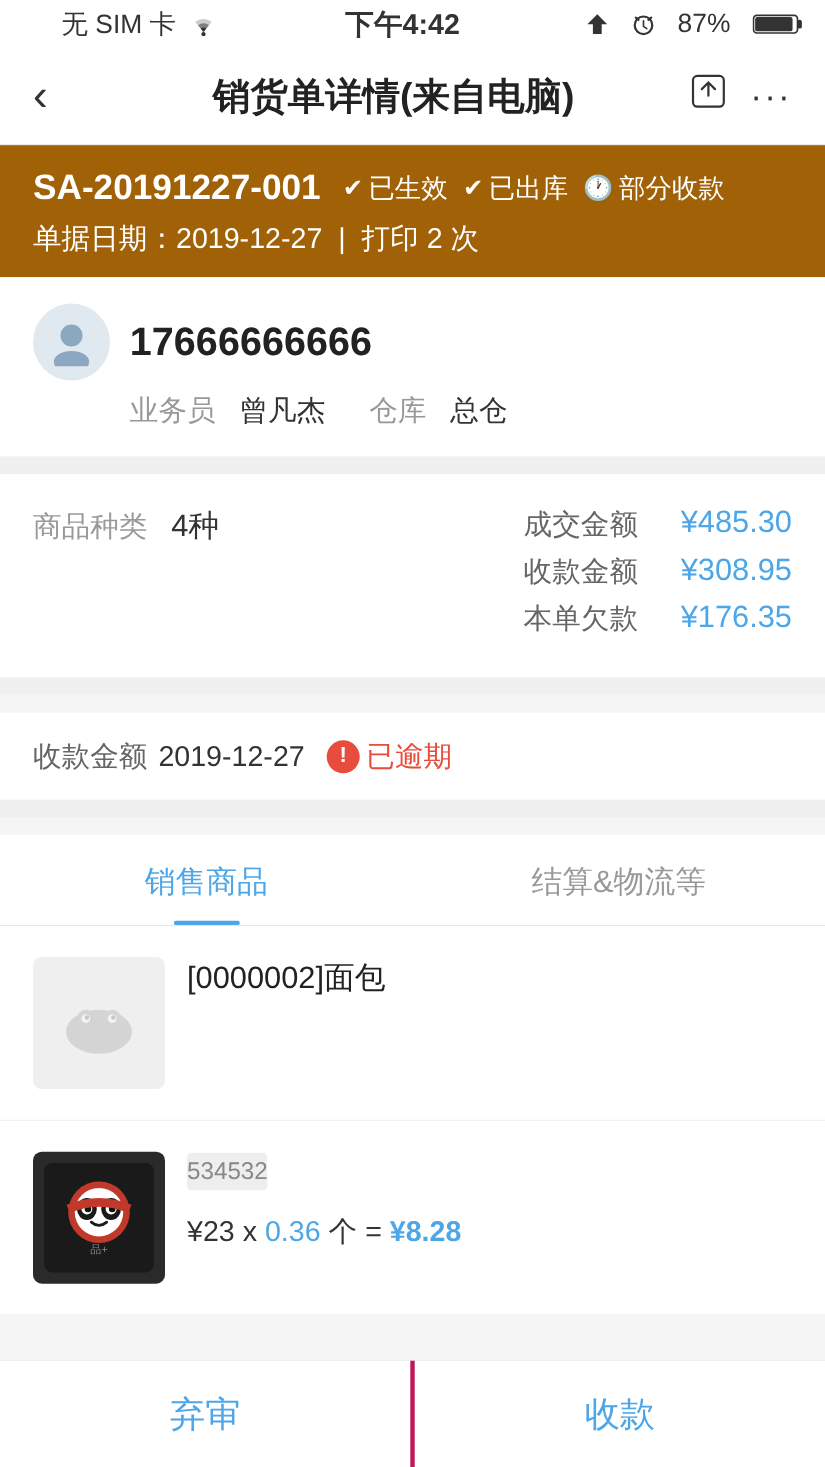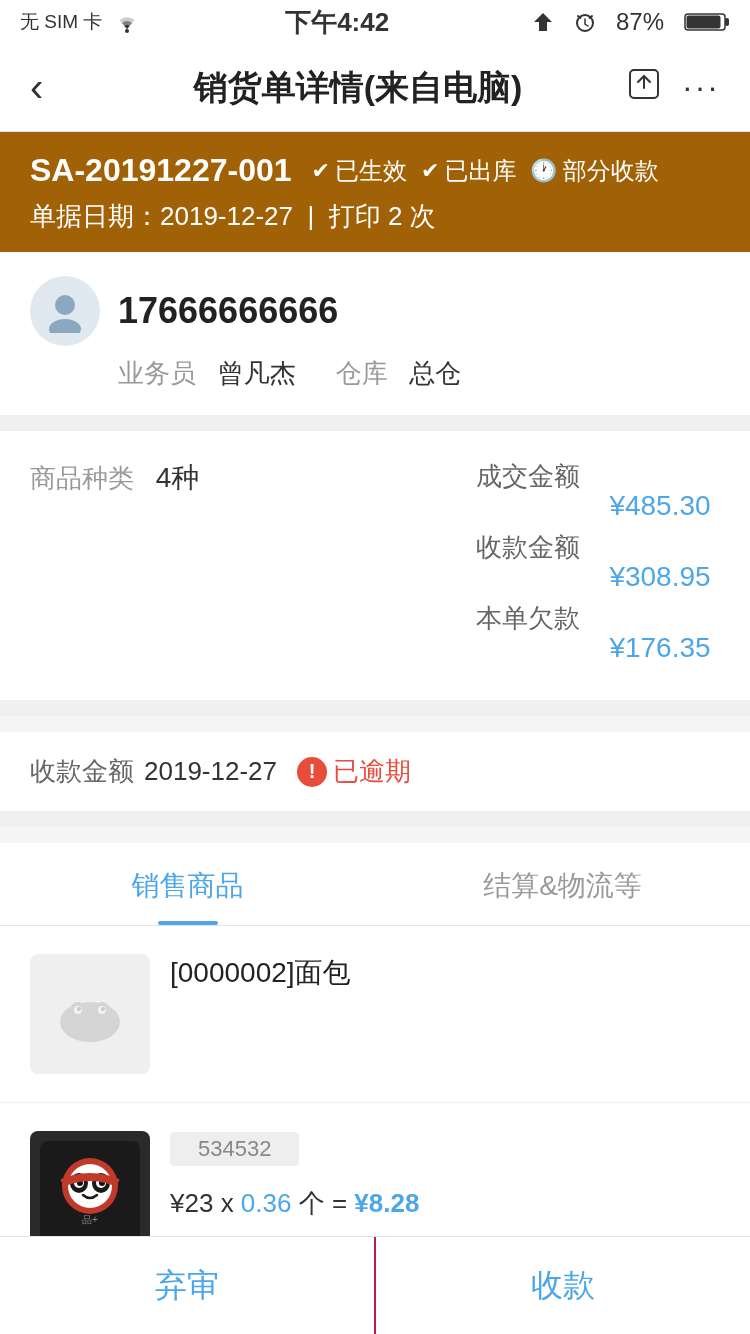--- a/index.html
+++ b/index.html
@@ -159,21 +159,21 @@
     }
     .summary-item span { color: #333; font-size: 28px; font-weight: 500; }
     .summary-right { text-align: right; }
     .amount-row {
       display: flex;
       justify-content: flex-end;
       gap: 20px;
       margin-bottom: 8px;
     }
     .amount-label { font-size: 26px; color: #666; }
-    .amount-value { font-size: 28px; color: #4da6e8; font-weight: 500; min-width: 120px; text-align: center; margin-top: 31px; }
+    .amount-value { font-size: 28px; color: #4da6e8; font-weight: 500; min-width: 120px; text-align: right; }
     .amount-value.debt { color: #4da6e8; }
 
     
     .due-section {
       background: #fff;
       padding: 22px 30px;
       margin-top: 16px;
       display: flex;
       align-items: center;
       gap: 10px;
@@ -260,21 +260,21 @@
       font-size: 28px;
       color: #222;
       margin-bottom: 8px;
       font-weight: 500;
     }
     .product-sku {
       display: inline-block;
       background: #eee;
       color: #888;
       font-size: 22px;
-      padding: 4px 28px;
+      padding: 4px 0;
       border-radius: 4px;
       margin-bottom: 10px;
     }
     .product-price-row {
       font-size: 26px;
       color: #333;
       margin-top: 10px;
     }
     .price-qty { color: #4da6e8; }
     .price-total { color: #4da6e8; font-weight: 600; }
@@ -293,41 +293,41 @@
     .bottom-btn {
       flex: 1;
       display: flex;
       align-items: center;
       justify-content: center;
       font-size: 32px;
       cursor: pointer;
       border: none;
       background: transparent;
     }
-    .bottom-btn.cancel { color: #4da6e8; border-right: 2px solid #be185d; }
+    .bottom-btn.cancel { color: #4da6e8; border-right: 4px solid #be185d; }
     .bottom-btn.confirm { color: #4da6e8; }
 
     
     .owl-img {
       width: 120px;
       height: 120px;
       border-radius: 8px;
       overflow: hidden;
       background: #2a2a2a;
       display: flex;
       align-items: center;
       justify-content: center;
     }
   </style>
 </head>
 <body>
 
 <div class="status-bar">
   <div class="status-left">
-    <span style="font-size:19px;">无 SIM 卡</span>
+    <span style="font-size:24px;margin-left:36px;">无 SIM 卡</span>
     <svg width="30" height="22" viewBox="0 0 30 22">
       <path d="M15 18l2.5-3a4 4 0 00-5 0L15 18z" fill="#333"></path>
       <path d="M15 18l5-6a8 8 0 00-10 0L15 18z" fill="#333" opacity="0.5"></path>
       <path d="M15 18l7.5-9a12 12 0 00-15 0L15 18z" fill="#333" opacity="0.25"></path>
       <circle cx="15" cy="20" r="2" fill="#333"></circle>
     </svg>
   </div>
   <div class="status-center">下午4:42</div>
   <div class="status-right">
     <svg width="22" height="22" viewBox="0 0 22 22">

